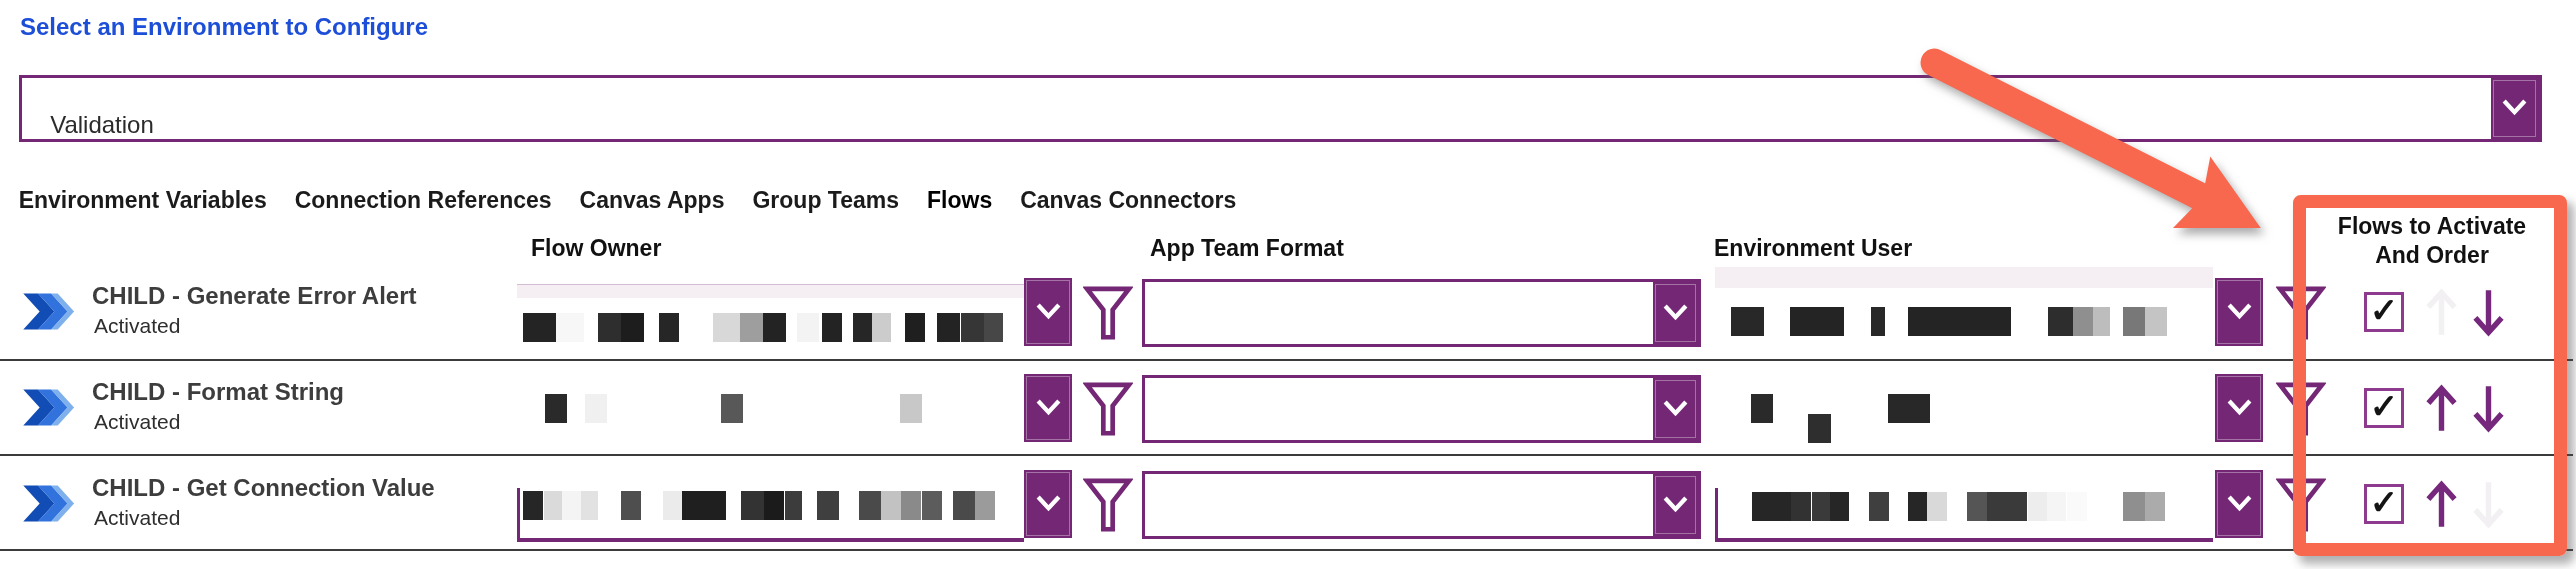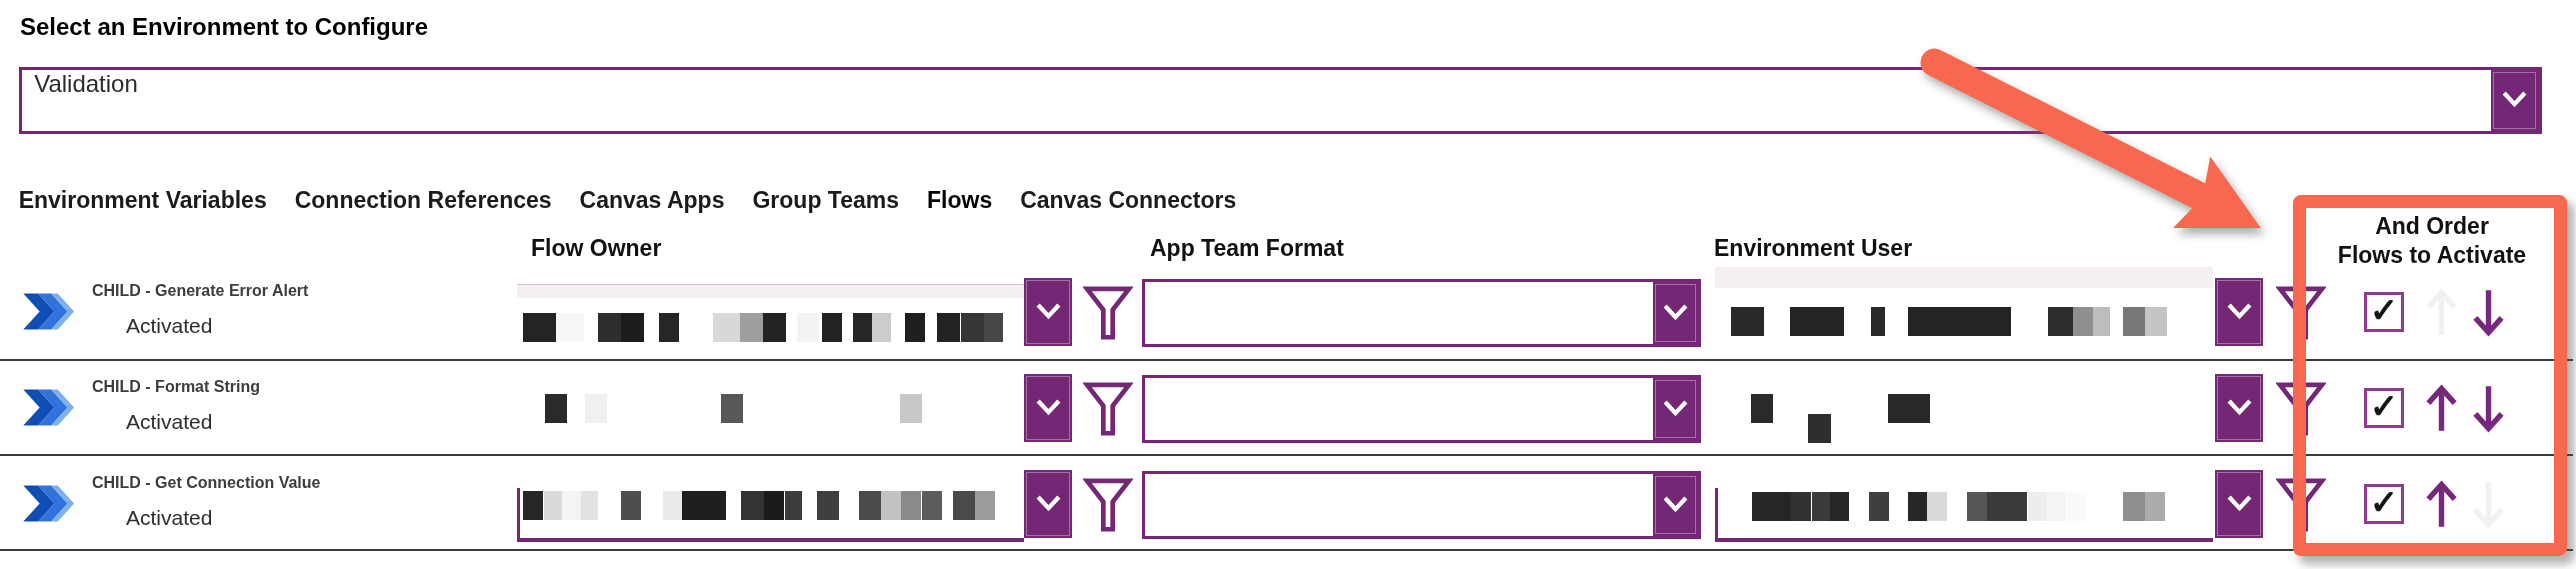--- a/index.html
+++ b/index.html
@@ -8,42 +8,42 @@
     --arrow-purple:#76287c;
     --arrow-disabled:#f3f0f3;
     --annotation-red:#f8684e;
     --divider:#3b3b3b;
   }
   html,body{margin:0;padding:0;}
   body{
     width:2576px;height:570px;background:#fff;position:relative;overflow:hidden;
     font-family:"Liberation Sans",sans-serif;-webkit-font-smoothing:antialiased;
   }
-  .env-label{position:absolute;left:20px;top:12.5px;font-size:24px;font-weight:700;color:#000000;}
+  .env-label{position:absolute;left:20px;top:12.5px;font-size:24px;font-weight:700;color:#1d4ed8;}
   .env-combo{
-    position:absolute;left:18.7px;top:67px;width:2523px;height:67px;box-sizing:border-box;
-    border:3.1px solid var(--accent-purple);background:#fff;display:flex;align-items:flex-start;justify-content:space-between;
+    position:absolute;left:18.7px;top:75px;width:2523px;height:67px;box-sizing:border-box;
+    border:3.1px solid var(--accent-purple);background:#fff;display:flex;align-items:flex-end;justify-content:space-between;padding-left:16px;
   }
   .env-value{margin-left:12.5px;font-size:24px;color:#2b2b2b;}
   .combo-btn{
     width:48px;background:var(--accent-purple);display:flex;align-items:center;justify-content:center;
     position:relative;border:none;padding:0;cursor:pointer;box-sizing:border-box;
   }
   .combo-btn::after{content:"";position:absolute;inset:2.3px;border:0.8px solid rgba(255,255,255,.35);pointer-events:none;}
   .env-btn{height:100%;}
   .tabs{position:absolute;left:18.7px;top:187px;display:flex;gap:28px;}
   .tab{font-size:23px;font-weight:700;color:#1b1b1b;cursor:pointer;white-space:nowrap;}
   .tab.active{font-weight:900;color:#000;}
   .col-head{position:absolute;top:235px;font-size:23px;font-weight:700;color:#111;white-space:nowrap;}
   .fta-head{position:absolute;left:2313px;top:212px;width:238px;text-align:center;font-size:23px;font-weight:700;color:#111;line-height:29px;z-index:4;}
   .row{position:absolute;left:0;width:2576px;height:95px;}
   .divider{position:absolute;left:0;width:2573px;height:2.3px;background:var(--divider);}
   .pa-icon{position:absolute;left:20px;top:17px;width:59px;height:59px;}
-  .flow-name{position:absolute;left:92px;top:17px;font-size:16px;font-weight:700;color:#3d3d3d;white-space:nowrap;}
-  .flow-status{position:absolute;left:94px;top:49px;font-size:21px;font-weight:400;color:#2e2e2e;margin-left:32px;}
+  .flow-name{position:absolute;left:92px;top:17px;font-size:24px;font-weight:700;color:#3d3d3d;white-space:nowrap;}
+  .flow-status{position:absolute;left:94px;top:49px;font-size:21px;font-weight:400;color:#2e2e2e;}
   .owner-area{position:absolute;left:517px;top:0;width:507px;height:95px;background:#fff;}
   .user-area{position:absolute;left:1715px;top:0;width:498px;height:95px;background:#fff;}
   .combo-topline{position:absolute;left:0;top:18.7px;width:100%;height:1.6px;background:#d5bcd5;}
   .combo-band{position:absolute;left:0;width:100%;height:13.2px;background:#f5eef3;}
   .owner-area .combo-band{top:20px;}
   .user-area .combo-band{top:2.3px;height:21px;}
   .combo-underline{position:absolute;left:0;top:81px;width:100%;height:3.9px;background:var(--accent-purple);}
   .combo-stub{position:absolute;left:0;top:31px;width:3.1px;height:51px;background:var(--accent-purple);}
   .redact{position:absolute;left:0;width:100%;height:31px;}
   .redact span{position:absolute;top:0;height:29px;display:block;}
@@ -101,22 +101,22 @@
     <span class="tab">Canvas Apps</span>
     <span class="tab">Group Teams</span>
     <span class="tab active">Flows</span>
     <span class="tab">Canvas Connectors</span>
   </div>
 
   <div class="col-head" style="left:531px">Flow Owner</div>
   <div class="col-head" style="left:1150px">App Team Format</div>
   <div class="col-head" style="left:1714px">Environment User</div>
   <div class="fta-head">
+    <div>Flows to Activate</div>
     <div>And Order</div>
-    <div>Flows to Activate</div>
   </div>
 
   <div class="row" style="top:265px">
     <svg class="pa-icon" viewBox="0 0 36 36">
       <polygon points="2,7 11,7 21,18 11,29 2,29 12,18" fill="#114db4"></polygon>
       <polygon points="11,7 19,7 29,18 19,29 11,29 21,18" fill="#3272dd"></polygon>
       <polygon points="19,7 23,7 33,18 23,29 19,29 29,18" fill="#7fb0ee"></polygon>
     </svg>
     <div class="flow-name">CHILD - Generate Error Alert</div>
     <div class="flow-status">Activated</div>

